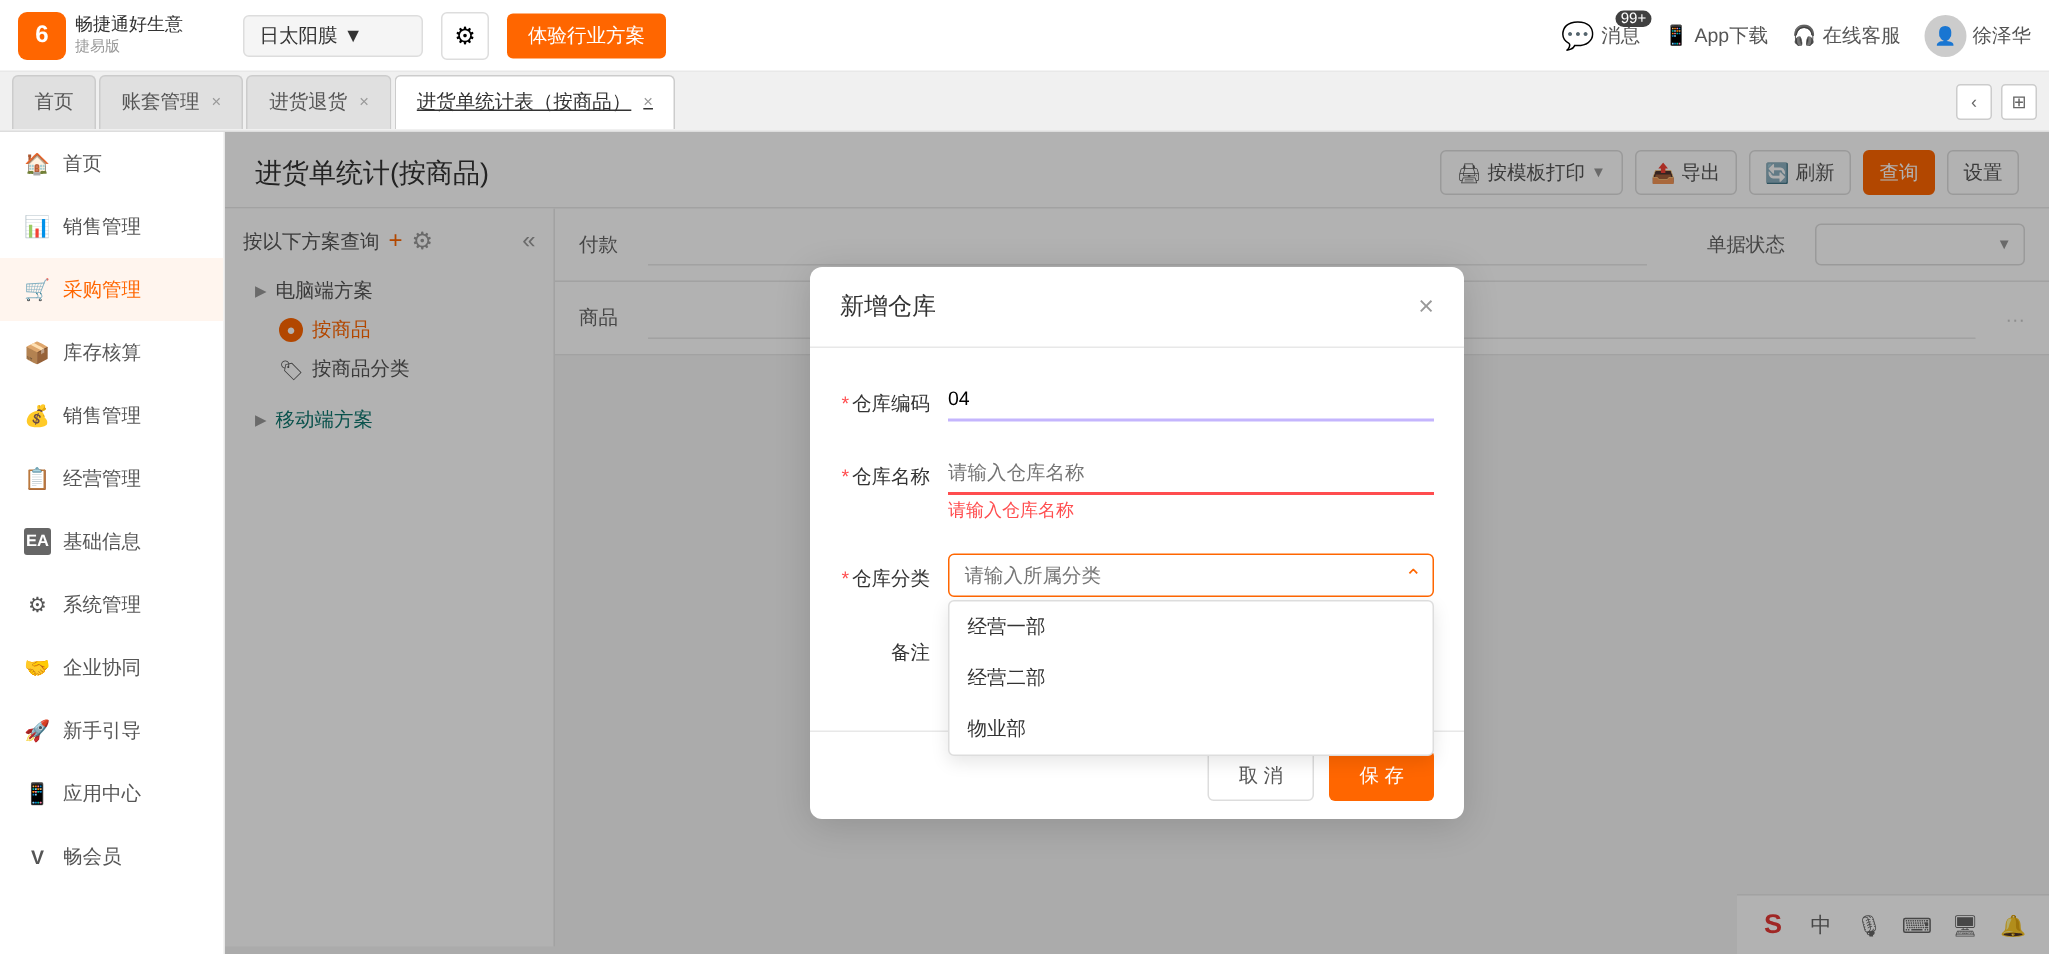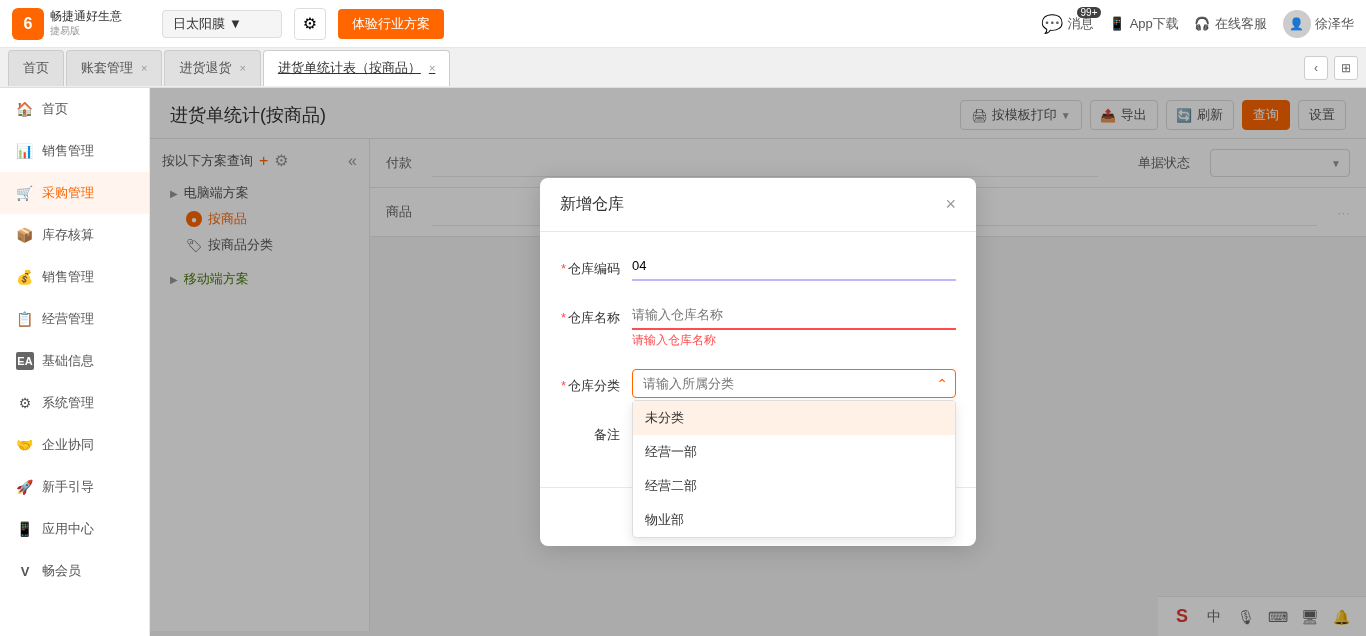--- a/index.html
+++ b/index.html
@@ -390,21 +390,21 @@
         <div class="scheme-child active">
           <div class="orange-dot">●</div>
           <span>按商品</span>
         </div>
         <div class="scheme-child">
           <span style="width:16px;display:inline-block;">🏷</span>
           <span>按商品分类</span>
         </div>
         <div class="scheme-node" style="margin-top:8px;">
           <span style="font-size:10px;color:#999;">▶</span>
-          <span style="font-size:13px;color:#4d7c0f;">移动端方案</span>
+          <span style="font-size:13px;color:#0f766e;">移动端方案</span>
         </div>
       </div>
 
       <div style="flex:1;display:flex;flex-direction:column;overflow:hidden;">
 
         <div style="background:#fff;padding:10px 16px;border-bottom:1px solid #e8e8e8;display:flex;gap:20px;align-items:center;">
           <span style="font-size:13px;color:#666;">付款</span>
           <div style="flex:1;border-bottom:1px solid #e8e8e8;height:28px;"></div>
           <span style="font-size:13px;color:#666;margin-left:20px;">单据状态</span>
           <div style="width:140px;border:1px solid #ddd;border-radius:4px;height:28px;display:flex;align-items:center;padding:0 8px;cursor:pointer;">
@@ -452,21 +452,20 @@
             </div>
           </div>
 
           <div class="form-row">
             <span class="form-label required">仓库分类</span>
             <div class="select-wrapper">
               <input class="select-input" type="text" placeholder="请输入所属分类" style="">
               <span class="select-arrow">⌃</span>
               
               <div class="dropdown-list">
-                <div class="dropdown-item highlighted">未分类</div>
                 <div class="dropdown-item">经营一部</div>
                 <div class="dropdown-item">经营二部</div>
                 <div class="dropdown-item">物业部</div>
               </div>
             </div>
           </div>
 
           <div class="form-row">
             <span class="form-label">备注</span>
             <div class="form-field">

